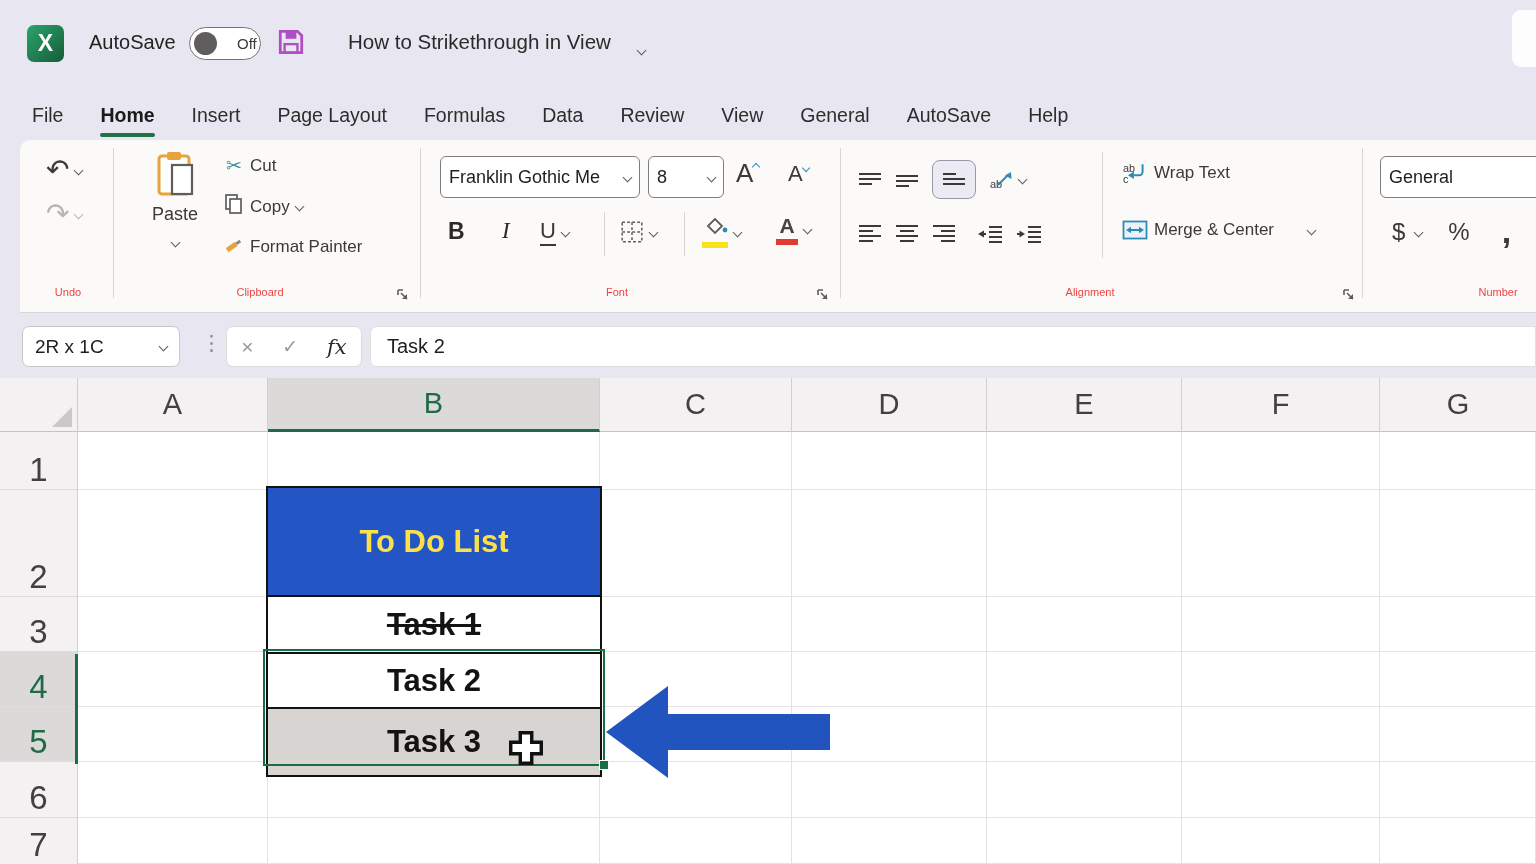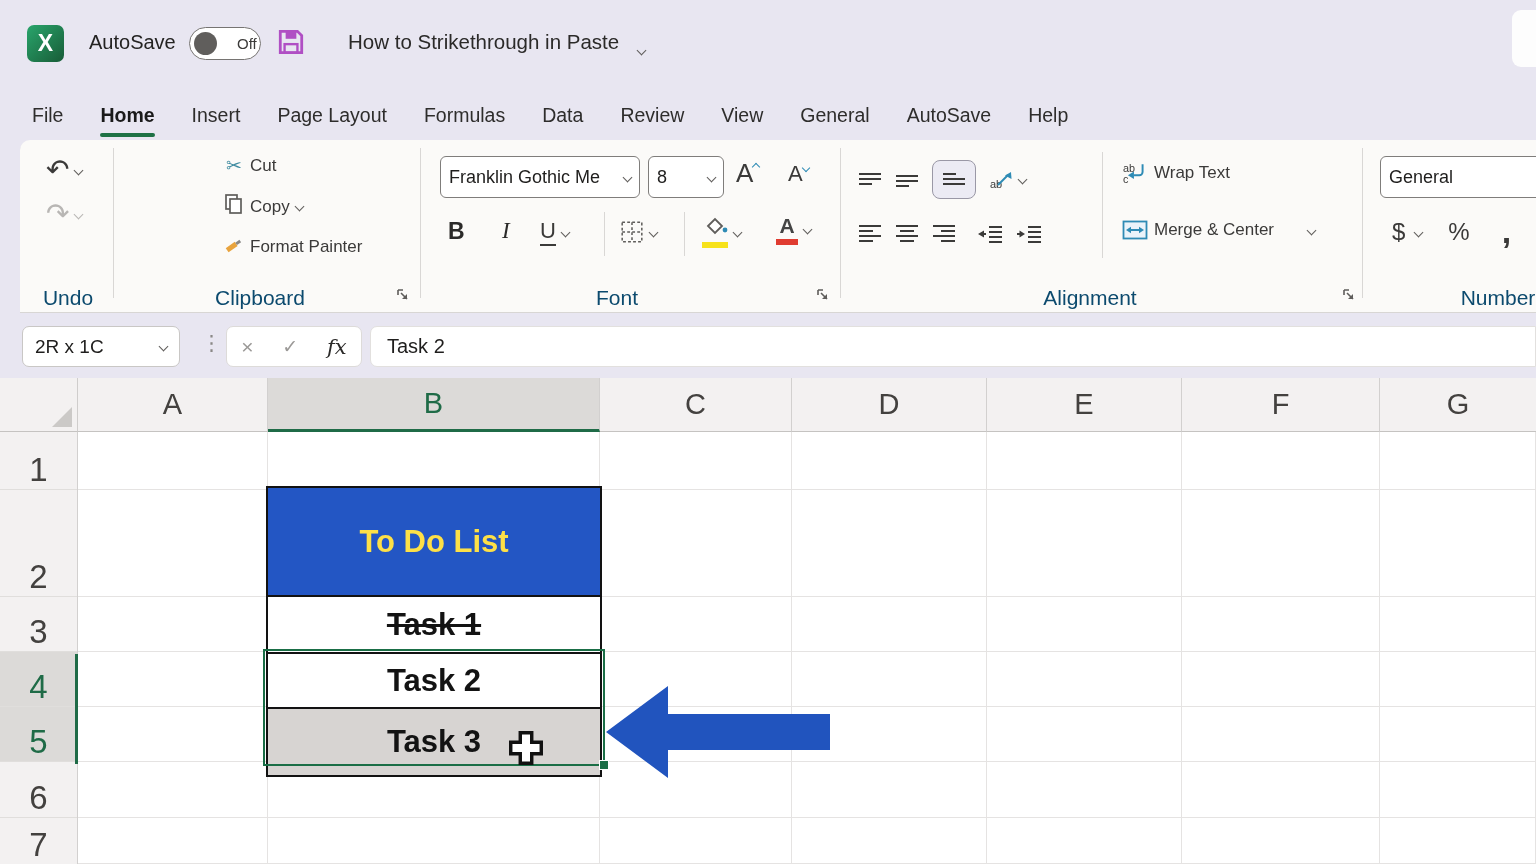--- a/index.html
+++ b/index.html
@@ -32,21 +32,21 @@
     padding-left:32px; gap:37px; font-size:19.5px; color:#2e2d2c; }
   .tab { position:relative; cursor:default; }
   .tab.active { font-weight:bold; color:#1a1a1a; }
   .tab.active::after { content:""; position:absolute; left:0; right:0; bottom:-10px; height:3.5px;
     background:#1e7145; border-radius:2px; }
 
   
   .ribbon { position:absolute; top:140px; left:20px; right:0; height:172px; background:#fbfaf8;
     border-radius:10px 0 0 0; box-shadow:0 1px 0 #d8d6d4; font-size:17px; }
   .vsep { position:absolute; top:8px; width:1px; height:150px; background:#d9d7d5; }
-  .group-label { position:absolute; top:146px; font-size:21px; color:#0c4a6e; transform:translateX(-50%); white-space:nowrap; }
+  .group-label { position:absolute; top:146px; font-size:11px; color:#ef4444; transform:translateX(-50%); white-space:nowrap; }
   .launcher { position:absolute; width:14px; height:14px; }
   .rbtn { display:flex; align-items:center; gap:6px; color:#3b3a39; }
   .glyph { font-size:22px; line-height:1; color:#3b3a39; }
   .glyph.dis { color:#b8b6b4; }
   .combo { position:absolute; background:#fff; border:1.5px solid #7f7d7b; border-radius:6px;
     display:flex; align-items:center; font-size:18px; color:#1f1e1d; padding:12px 8px; height:42px; }
   .combo .val { flex:1; overflow:hidden; white-space:nowrap; }
   .ubar { border-bottom:2.2px solid #3b3a39; }
   .colorbar { display:block; width:22px; height:6px; margin-top:1px; }
   .selbtn { border:1.5px solid #9a98a6; background:#ecebf4; border-radius:8px; padding:7px 9px; }
@@ -114,21 +114,21 @@
       <div class="toggle-knob"></div>
       <div class="toggle-text">Off</div>
     </div>
     <div class="save-btn">
       <svg width="30" height="30" viewBox="0 0 28 28">
         <path d="M4 4 h16 l4 4 v16 h-20 z" fill="none" stroke="#b04fc4" stroke-width="2.6"></path>
         <rect x="9" y="4" width="10" height="7" fill="#b04fc4"></rect>
         <rect x="8" y="16" width="12" height="8" fill="none" stroke="#b04fc4" stroke-width="2.2"></rect>
       </svg>
     </div>
-    <div class="doc-title">How to Strikethrough in Paste</div>
+    <div class="doc-title">How to Strikethrough in View</div>
     <div class="title-chevron"><span class="chev"></span></div>
     <div class="top-right-box"></div>
   </div>
 
   <div class="tabs">
     <span class="tab">File</span>
     <span class="tab active">Home</span>
     <span class="tab">Insert</span>
     <span class="tab">Page Layout</span>
     <span class="tab">Formulas</span>
@@ -149,20 +149,29 @@
     <div class="abs rbtn" style="left:26px;top:16px">
       <span class="glyph" style="font-size:28px">↶</span>
       <span class="chev"></span>
     </div>
     <div class="abs rbtn" style="left:26px;top:60px">
       <span class="glyph dis" style="font-size:28px">↷</span>
       <span class="chev dis"></span>
     </div>
     <div class="group-label" style="left:48px">Undo</div>
 
+    <div class="abs" style="left:118px;top:10px;width:74px;text-align:center">
+      <svg width="40" height="48" viewBox="0 0 40 48">
+        <rect x="4" y="6" width="30" height="38" rx="3" fill="#fff" stroke="#e8a33d" stroke-width="3"></rect>
+        <rect x="12" y="2" width="14" height="8" rx="2" fill="#e8a33d"></rect>
+        <rect x="17" y="15" width="20" height="29" fill="#fff" stroke="#5f5d5b" stroke-width="2.2"></rect>
+      </svg>
+      <div style="font-size:18px;margin-top:1px">Paste</div>
+      <div style="margin-top:6px"><span class="chev"></span></div>
+    </div>
     <div class="abs rbtn" style="left:204px;top:14px">
       <span class="small-ico" style="color:#3f8ba0;font-size:19px">✂</span>
       <span>Cut</span>
     </div>
     <div class="abs rbtn" style="left:204px;top:54px">
       <span class="small-ico">
         <svg width="18" height="20" viewBox="0 0 18 20">
           <rect x="1" y="1" width="11" height="14" fill="#fff" stroke="#5f5d5b" stroke-width="1.7"></rect>
           <rect x="5" y="5" width="11" height="14" fill="#fff" stroke="#5f5d5b" stroke-width="1.7"></rect>
         </svg>

